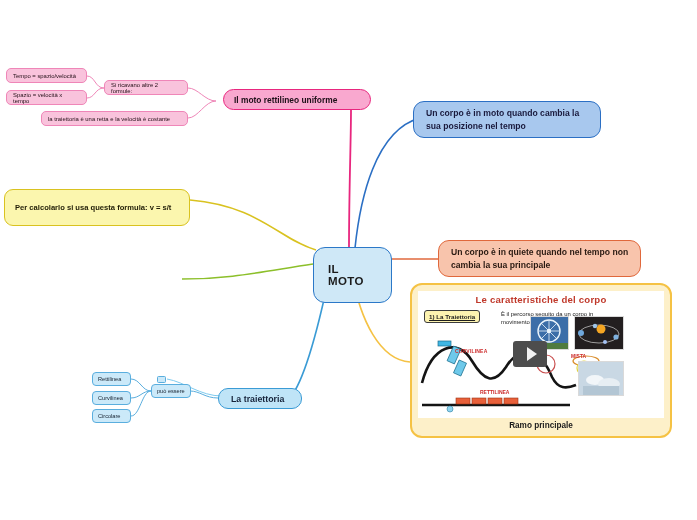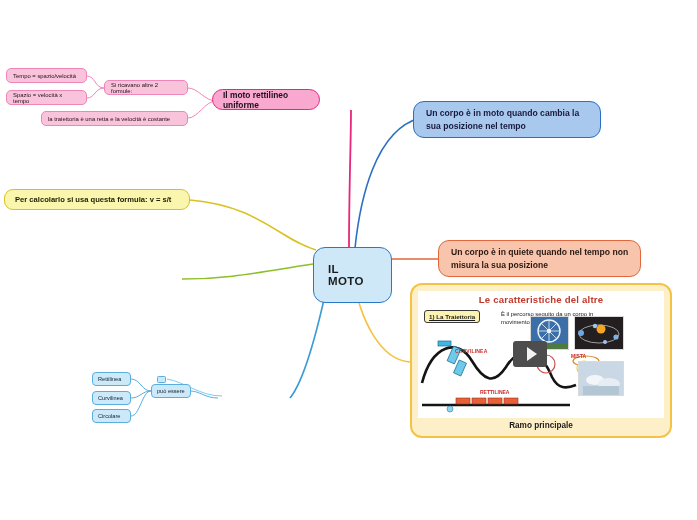--- a/index.html
+++ b/index.html
@@ -295,48 +295,51 @@
 
   <div class="node n-center" style="left:313px; top:247px; width:79px;">
     <span>IL MOTO</span>
   </div>
 
   <div class="node n-blue-big" style="left:413px; top:101px; width:188px; height:37px;">
     <span>Un corpo è in moto quando cambia la sua posizione nel tempo</span>
   </div>
 
   <div class="node n-orange" style="left:438px; top:240px; width:203px; height:37px;">
-    <span>Un corpo è in quiete quando nel tempo non misura la sua posizione</span>
-  </div>
-
-  <div class="node n-pink-main" style="left:212px; top:89px; width:108px; height:21px;justify-content:flex-end;">
+    <span>Un corpo è in quiete quando nel tempo non cambia la sua principale</span>
+  </div>
+
+  <div class="node n-pink-main" style="left:223px; top:89px; width:148px; height:21px;justify-content:flex-end;">
     <span>Il moto rettilineo uniforme</span>
   </div>
 
   <div class="node n-pink" style="left:104px; top:80px; width:84px; height:15px;">
     <span>Si ricavano altre 2 formule:</span>
   </div>
 
   <div class="node n-pink" style="left:6px; top:68px; width:81px; height:15px;">
     <span>Tempo = spazio/velocità</span>
   </div>
 
   <div class="node n-pink" style="left:6px; top:90px; width:81px; height:15px;">
     <span>Spazio = velocità x tempo</span>
   </div>
 
   <div class="node n-pink" style="left:41px; top:111px; width:147px; height:15px;">
     <span>la traiettoria è una retta e la velocità è costante</span>
   </div>
 
-  <div class="node n-yellow" style="left:4px; top:189px; width:186px; height:21px;">
+  <div class="node n-yellow" style="left:4px; top:189px; width:186px; height:37px;">
     <span>Per calcolarlo si usa questa formula: v = s/t</span>
   </div>
 
 
+  <div class="node n-blue-mid" style="left:218px; top:388px; width:84px; height:21px;">
+    <span>La traiettoria</span>
+  </div>
 
   <div class="collapse-box" style="left:157px; top:376px;"></div>
 
   <div class="node n-blue-small" style="left:151px; top:384px; width:40px; height:14px;">
     <span>può essere</span>
   </div>
 
   <div class="node n-blue-small" style="left:92px; top:372px; width:39px; height:14px;">
     <span>Rettilinea</span>
   </div>
@@ -345,21 +348,21 @@
     <span>Curvilinea</span>
   </div>
 
   <div class="node n-blue-small" style="left:92px; top:409px; width:39px; height:14px;">
     <span>Circolare</span>
   </div>
 
   <div class="n-panel" style="left:410px; top:283px; width:262px; height:155px;">
     <div class="panel-inner">
 
-      <div class="slide-title">Le caratteristiche del altre</div>
+      <div class="slide-title">Le caratteristiche del corpo</div>
 
       <div class="slide-tag">1) La Traiettoria</div>
 
       <div class="slide-body">È il percorso seguito da un corpo in movimento, può essere:</div>
 
       <svg style="position:absolute; left:2px; top:40px; width:160px; height:60px;">
         <path d="M 2 52 C 12 14 38 6 52 30 C 64 50 74 54 86 36 C 98 16 120 16 132 46 C 138 58 146 58 156 54" stroke="#141414" stroke-width="2.6" fill="none"></path>
         <rect x="18" y="10" width="13" height="5" fill="#3fb7e5" stroke="#1a6e8e" stroke-width="0.7"></rect>
         <rect x="30" y="16" width="8" height="16" fill="#6ec9ea" stroke="#1a6e8e" stroke-width="0.7" transform="rotate(24 34 24)"></rect>
         <rect x="36" y="30" width="8" height="14" fill="#6ec9ea" stroke="#1a6e8e" stroke-width="0.7" transform="rotate(24 40 37)"></rect>

